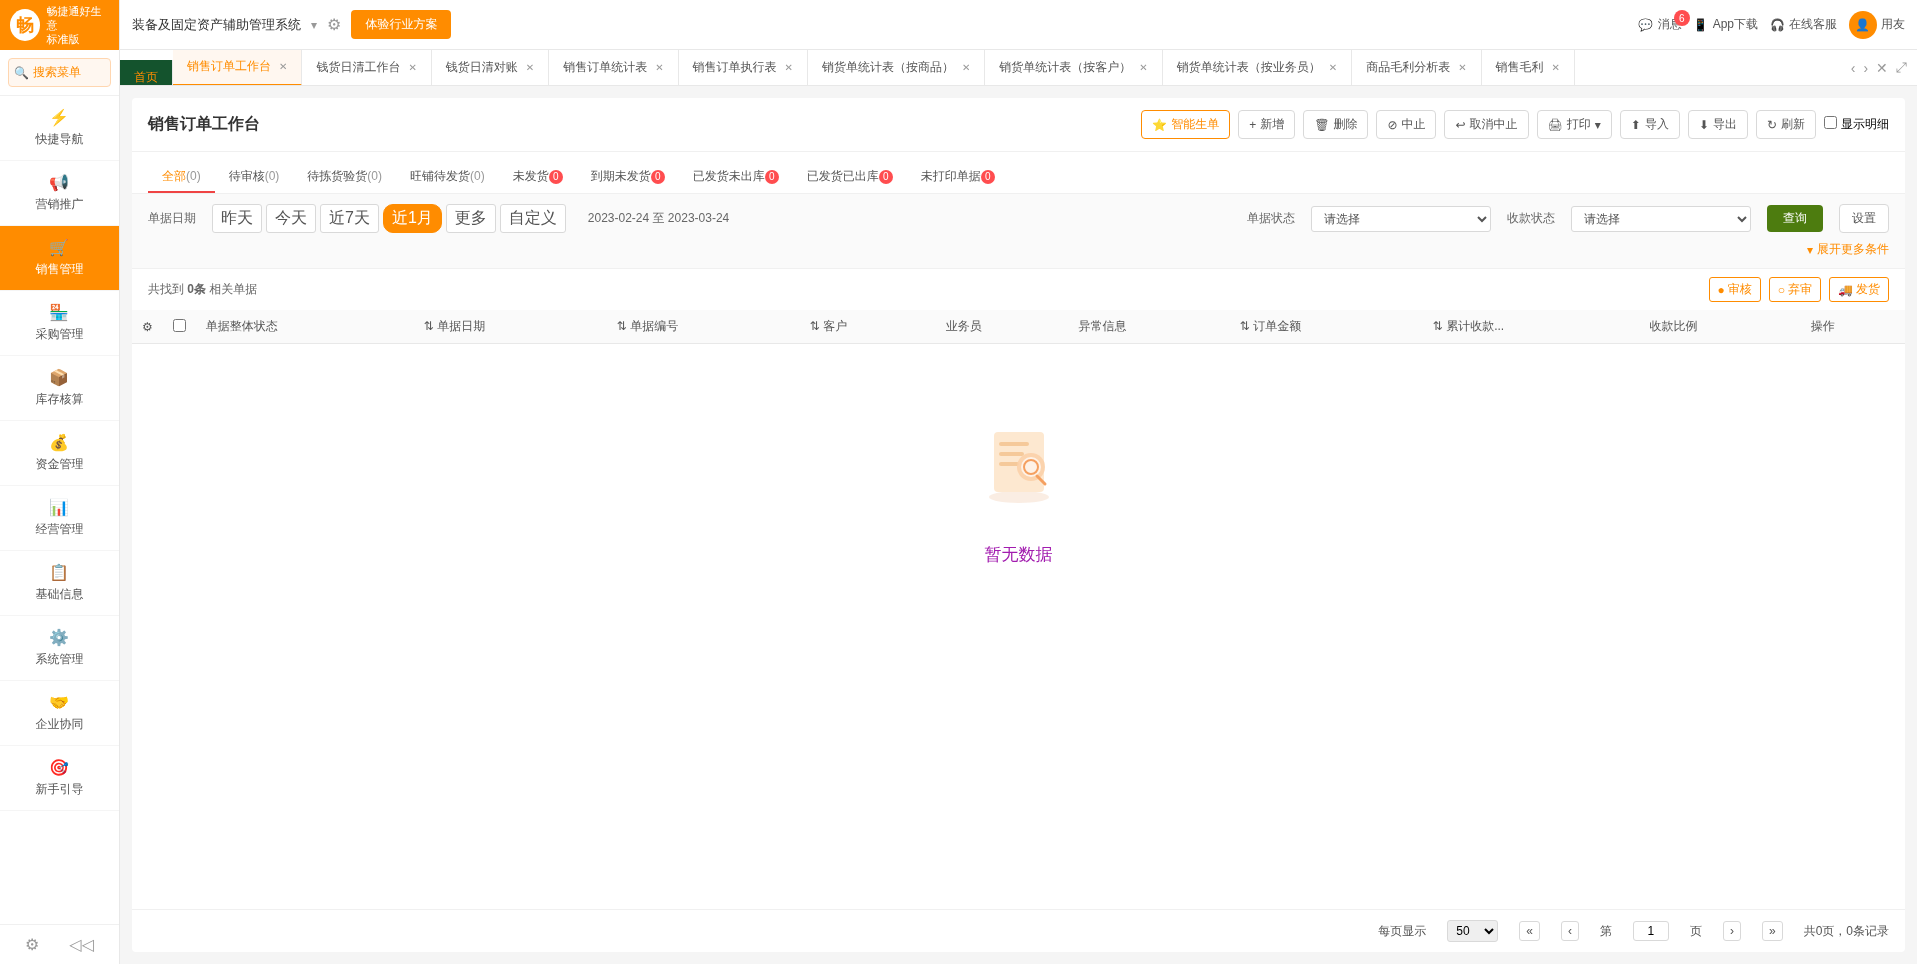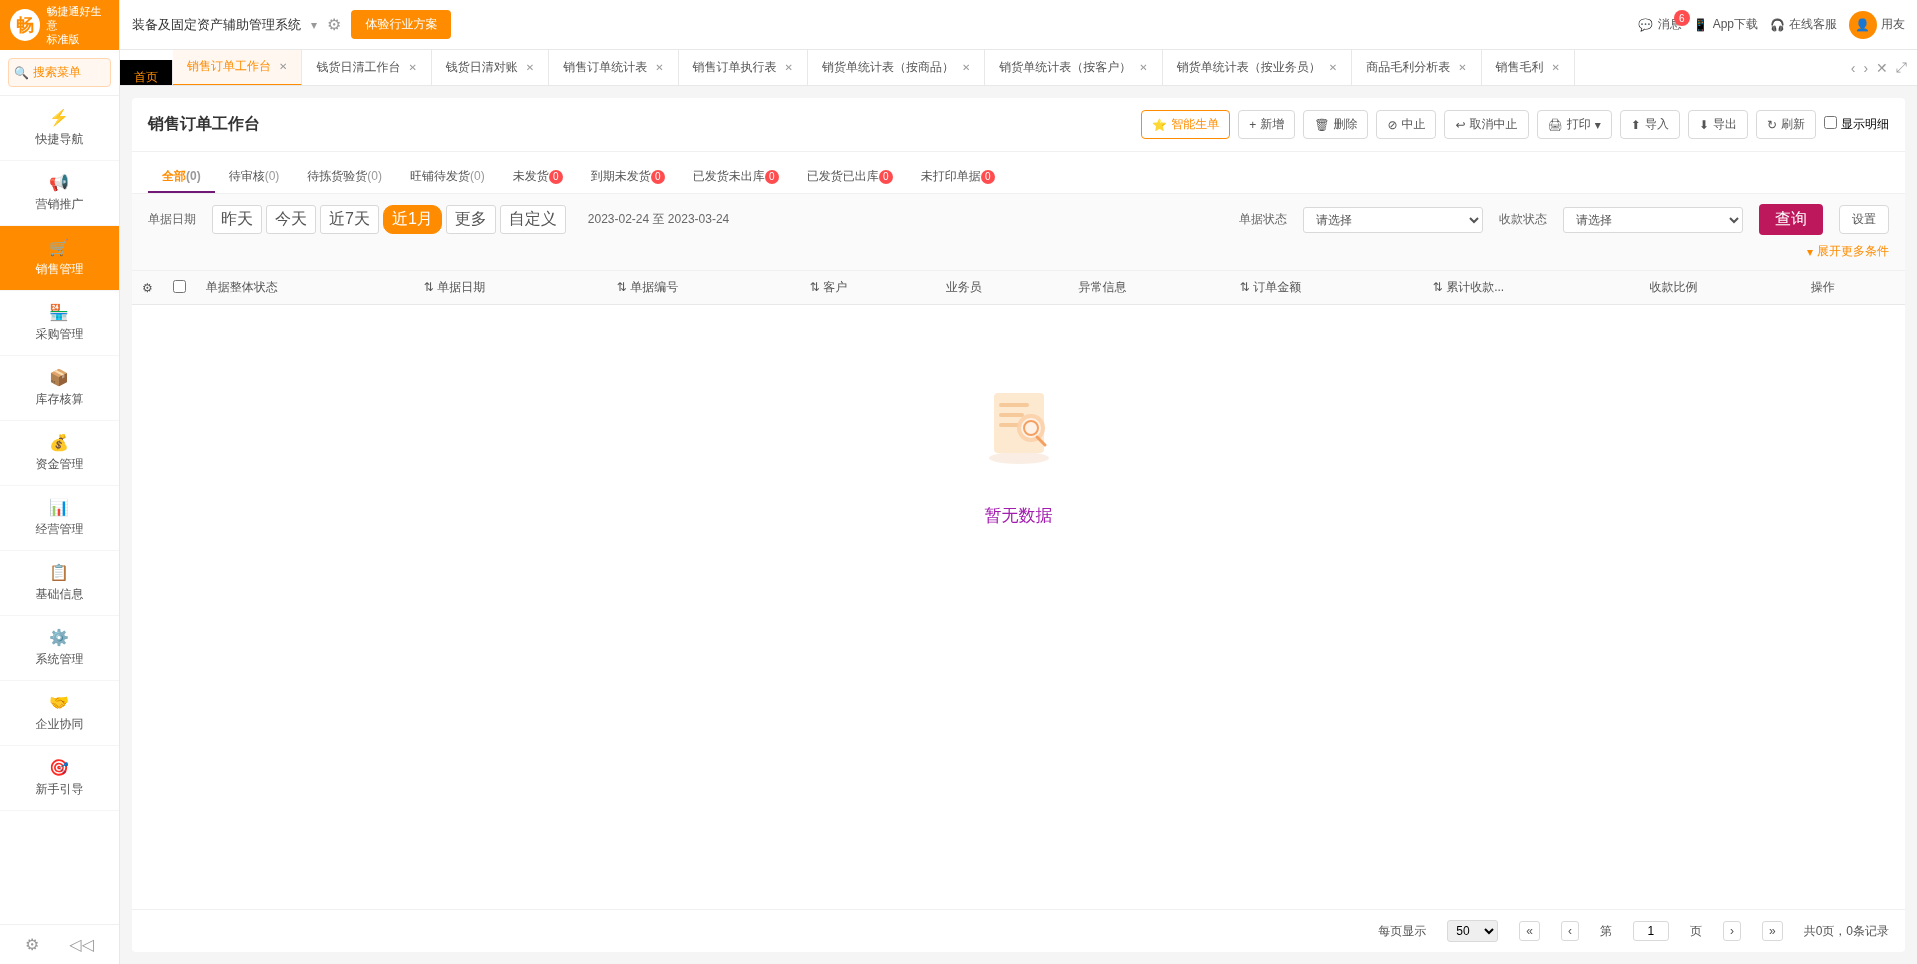--- a/index.html
+++ b/index.html
@@ -30,54 +30,54 @@
     .btn-orange { background: #ff8c00; color: #fff; border: none; padding: 6px 14px; border-radius: 4px; cursor: pointer; font-size: 12px; }
     .topbar-right { display: flex; align-items: center; gap: 12px; margin-left: auto; }
     .topbar-right-item { display: flex; align-items: center; gap: 4px; color: #555; font-size: 12px; cursor: pointer; position: relative; }
     .badge { background: #ff4d4f; color: #fff; border-radius: 10px; font-size: 10px; padding: 0 4px; min-width: 16px; height: 16px; display: inline-flex; align-items: center; justify-content: center; position: absolute; top: -6px; right: -8px; }
     .user-avatar { width: 28px; height: 28px; background: #ff8c00; border-radius: 50%; display: flex; align-items: center; justify-content: center; color: #fff; font-size: 12px; }
 
     
     .tabbar { height: 36px; background: #fff; border-bottom: 1px solid #e8e8e8; display: flex; align-items: center; overflow-x: hidden; }
     .tab-item { padding: 0 14px; height: 36px; display: flex; align-items: center; gap: 6px; cursor: pointer; font-size: 12px; color: #555; white-space: nowrap; border-right: 1px solid #e8e8e8; flex-shrink: 0; }
     .tab-item.active { background: #fff7f0; color: #ff8c00; border-bottom: 2px solid #ff8c00; }
-    .tab-item.home { background: #000000; color: #ff8c00; margin-top: 20px; }
+    .tab-item.home { background: #14532d; color: #ff8c00; margin-top: 20px; }
     .tab-close { color: #999; font-size: 10px; margin-left: 2px; }
     .tabbar-controls { display: flex; align-items: center; margin-left: auto; padding: 0 8px; gap: 4px; }
     .tabbar-ctrl-btn { cursor: pointer; color: #999; font-size: 14px; padding: 2px; }
 
     
     .content { flex: 1; overflow: hidden; display: flex; flex-direction: column; padding: 12px; background: #f5f5f5; }
     .page-card { background: #fff; border-radius: 4px; flex: 1; display: flex; flex-direction: column; overflow: hidden; }
 
     
     .page-header { padding: 12px 16px; display: flex; align-items: center; justify-content: space-between; border-bottom: 1px solid #f0f0f0; }
     .page-title { font-size: 16px; font-weight: bold; color: #333; }
     .page-header-actions { display: flex; align-items: center; gap: 8px; }
     .btn-smart { background: #fff; border: 1px solid #ff8c00; color: #ff8c00; padding: 5px 10px; border-radius: 4px; cursor: pointer; font-size: 12px; display: flex; align-items: center; gap: 4px; }
     .btn-action { background: #fff; border: 1px solid #d9d9d9; color: #555; padding: 5px 10px; border-radius: 4px; cursor: pointer; font-size: 12px; display: flex; align-items: center; gap: 4px; }
 
     
     .subtab-bar { padding: 10px 16px 0; display: flex; gap: 0; border-bottom: 1px solid #f0f0f0; }
     .subtab { padding: 6px 14px; cursor: pointer; font-size: 12px; color: #555; border-bottom: 2px solid transparent; }
-    .subtab.active { color: #ff8c00; border-bottom: 2px solid #701a75; font-weight: bold; }
+    .subtab.active { color: #ff8c00; border-bottom: 2px solid #ef4444; }
     .subtab .badge-red { display: inline-block; background: #ff4d4f; color: #fff; border-radius: 10px; font-size: 10px; padding: 0 4px; min-width: 14px; height: 14px; line-height: 14px; text-align: center; }
     .subtab .badge-zero { color: #999; }
 
     
     .filter-area { padding: 10px 16px; display: flex; flex-direction: column; gap: 8px; background: #fafafa; border-bottom: 1px solid #f0f0f0; }
     .filter-row { display: flex; align-items: center; gap: 16px; }
     .filter-label { color: #666; font-size: 12px; white-space: nowrap; }
     .filter-date-btns { display: flex; gap: 4px; }
     .date-btn { padding: 3px 8px; border: 1px solid #d9d9d9; border-radius: 3px; cursor: pointer; font-size: 16px; color: #555; background: #fff; }
     .date-btn.active { background: #ff8c00; color: #fff; border-color: #ff8c00; border-radius: 10px; }
     .date-range { font-size: 12px; color: #666; margin-left: 6px; }
     .filter-select { padding: 4px 8px; border: 1px solid #d9d9d9; border-radius: 3px; font-size: 12px; color: #555; background: #fff; min-width: 180px; }
     .expand-btn { color: #ff8c00; cursor: pointer; font-size: 12px; display: flex; align-items: center; gap: 4px; }
-    .btn-query { background: #be185d; color: #fff; border: none; padding: 5px 16px; border-radius: 4px; cursor: pointer; font-size: 16px; }
+    .btn-query { background: #4d7c0f; color: #fff; border: none; padding: 5px 16px; border-radius: 4px; cursor: pointer; font-size: 12px; }
     .btn-setup { background: #fff; border: 1px solid #d9d9d9; color: #555; padding: 5px 12px; border-radius: 4px; cursor: pointer; font-size: 12px; }
 
     
     .table-area { flex: 1; overflow: auto; padding: 0; }
     .table-summary { padding: 8px 16px; display: flex; align-items: center; justify-content: space-between; font-size: 12px; color: #666; }
     .table-actions { display: flex; gap: 8px; }
     .tbl-btn { padding: 3px 8px; border: 1px solid #d9d9d9; border-radius: 3px; cursor: pointer; font-size: 12px; color: #555; background: #fff; display: flex; align-items: center; gap: 3px; }
     .tbl-btn.orange { color: #ff8c00; border-color: #ff8c00; }
 
     table { width: 100%; border-collapse: collapse; font-size: 12px; }
@@ -316,20 +316,37 @@
         </div>
         <div class="filter-row">
           <span style="flex:1;"></span>
           <span class="expand-btn">
             <span>▾</span>
             <span>展开更多条件</span>
           </span>
         </div>
       </div>
 
+      <div class="table-summary">
+        <span>共找到 <strong>0条</strong> 相关单据</span>
+        <div class="table-actions">
+          <button class="tbl-btn orange">
+            <span>●</span>
+            <span>审核</span>
+          </button>
+          <button class="tbl-btn orange">
+            <span>○</span>
+            <span>弃审</span>
+          </button>
+          <button class="tbl-btn orange">
+            <span>🚚</span>
+            <span>发货</span>
+          </button>
+        </div>
+      </div>
 
       <div class="table-area">
         <table>
           <thead>
             <tr>
               <th class="th-settings">⚙</th>
               <th class="th-checkbox"><input type="checkbox" style=""></th>
               <th><span>单据整体状态</span></th>
               <th><span>⇅</span> <span>单据日期</span></th>
               <th><span>⇅</span> <span>单据编号</span></th>

